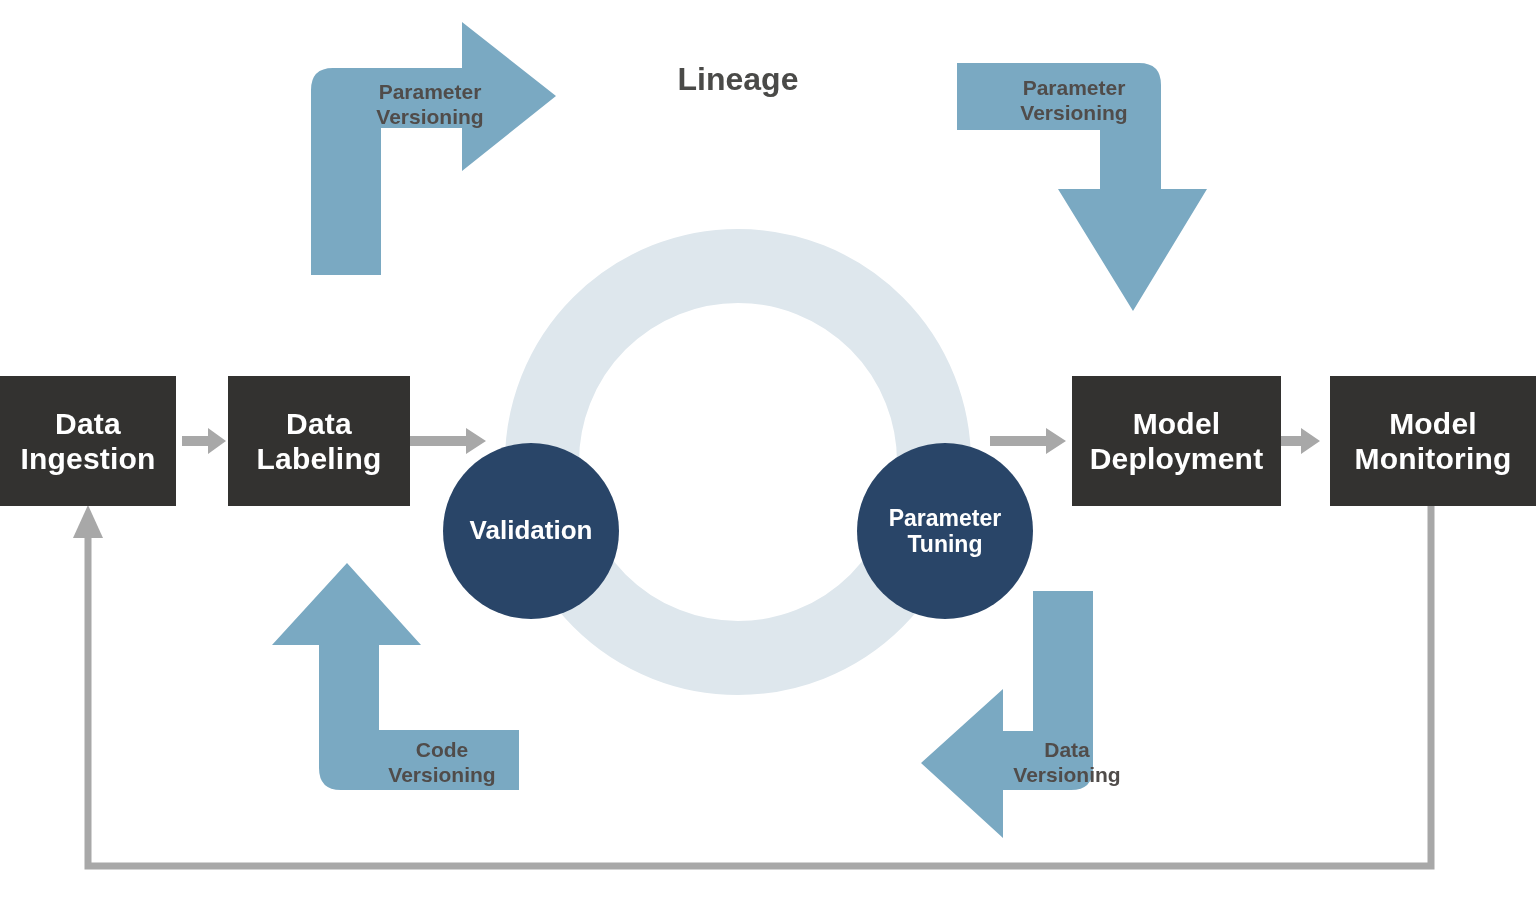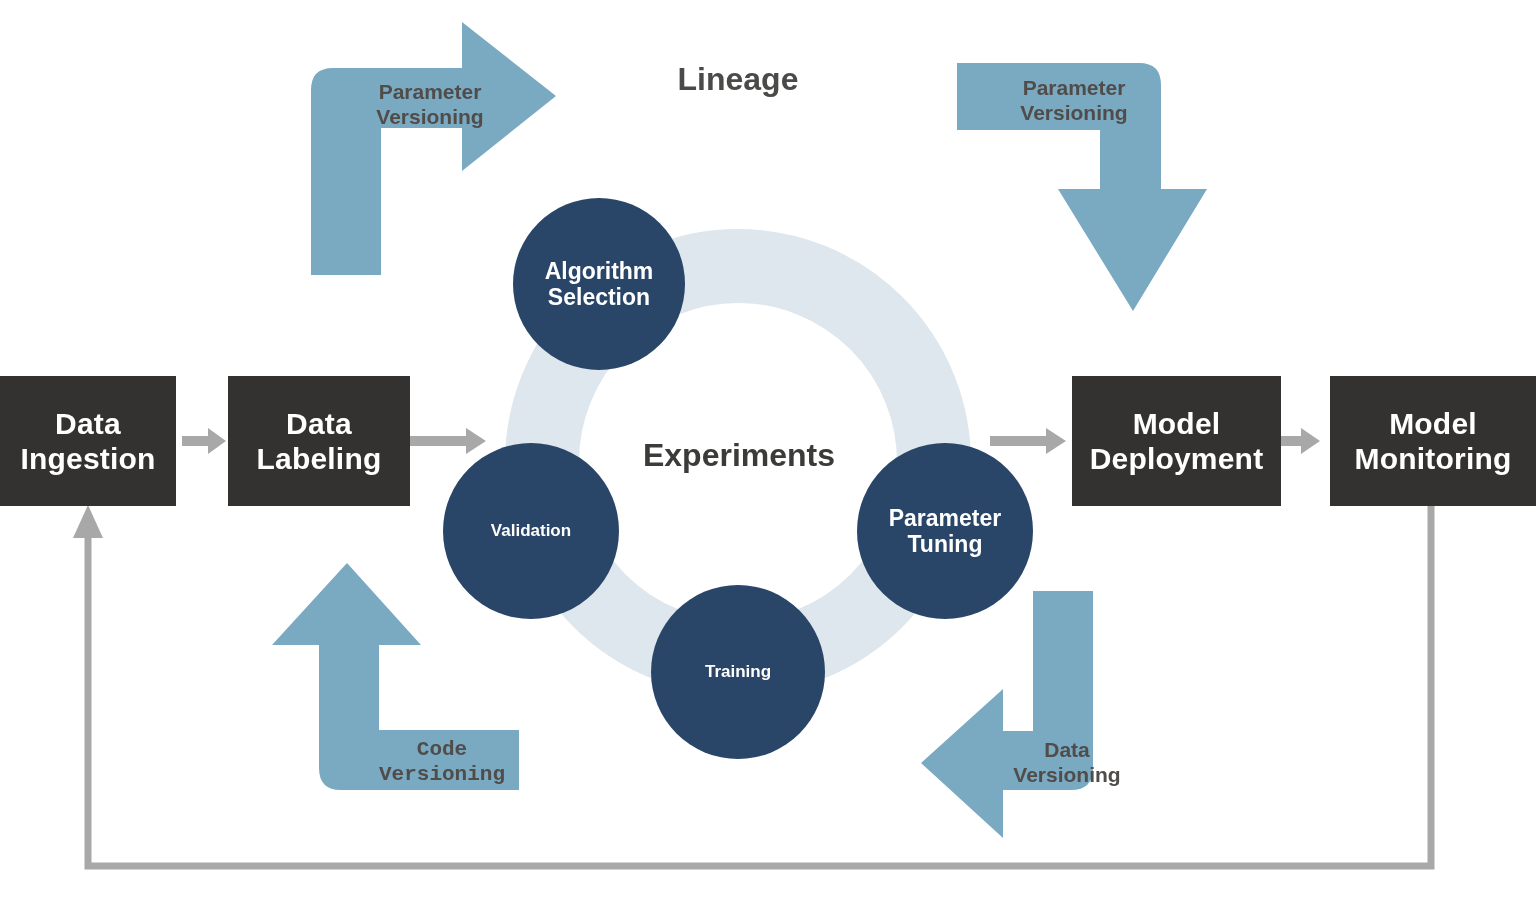--- a/index.html
+++ b/index.html
@@ -50,21 +50,21 @@
     display: flex;
     align-items: center;
     justify-content: center;
     text-align: center;
     font-weight: bold;
     line-height: 1.15;
     box-sizing: border-box;
     padding: 2px 4px;
   }
   .node.small { font-size: 23px; }
-  .node.mid   { font-size: 17px; }
+  .node.mid   { font-size: 26px; }
   
   .ftext {
     position: absolute;
     color: #3a3a38;
     font-weight: bold;
     text-align: center;
     line-height: 1.18;
     white-space: pre-line;
   }
   .ftext.title   { font-size: 32px; color: #4a4a48; }
@@ -153,48 +153,40 @@
   <div class="pbox" style="left:1072px; top:376px; width:209px; height:130px;">
     <span style="white-space:pre-line;">Model
 Deployment</span>
   </div>
 
   <div class="pbox" style="left:1330px; top:376px; width:206px; height:130px;">
     <span style="white-space:pre-line;">Model
 Monitoring</span>
   </div>
 
-  <div class="node small" style="left:513px; top:198px; width:172px; height:172px;">
-    <span style="white-space:pre-line;">Algorithm
-Selection</span>
-  </div>
 
 
   <div class="node small" style="left:857px; top:443px; width:176px; height:176px;">
     <span style="white-space:pre-line;">Parameter
 Tuning</span>
   </div>
 
-  <div class="node mid" style="left:651px; top:585px; width:174px; height:174px;">
-    <span style="white-space:pre-line;">Training</span>
-  </div>
 
   <div class="node mid" style="left:443px; top:443px; width:176px; height:176px;">
     <span style="white-space:pre-line;">Validation</span>
   </div>
 
   <div class="ftext title" style="left:608px; top:61px; width:260px;text-align:center;">Lineage</div>
 
-  <div class="ftext center" style="left:608px; top:437px; width:262px;">Experiments</div>
 
   <div class="ftext aLabel" style="left:321px; top:80px; width:218px;">Parameter
 Versioning</div>
 
   <div class="ftext aLabel" style="left:965px; top:76px; width:218px;">Parameter
 Versioning</div>
 
-  <div class="ftext aLabel" style="left:333px; top:738px; width:218px;font-family:Liberation Mono, monospace;">Code
+  <div class="ftext aLabel" style="left:333px; top:738px; width:218px;">Code
 Versioning</div>
 
   <div class="ftext aLabel" style="left:958px; top:738px; width:218px;">Data
 Versioning</div>
 
 </div>
 
 </body></html>

